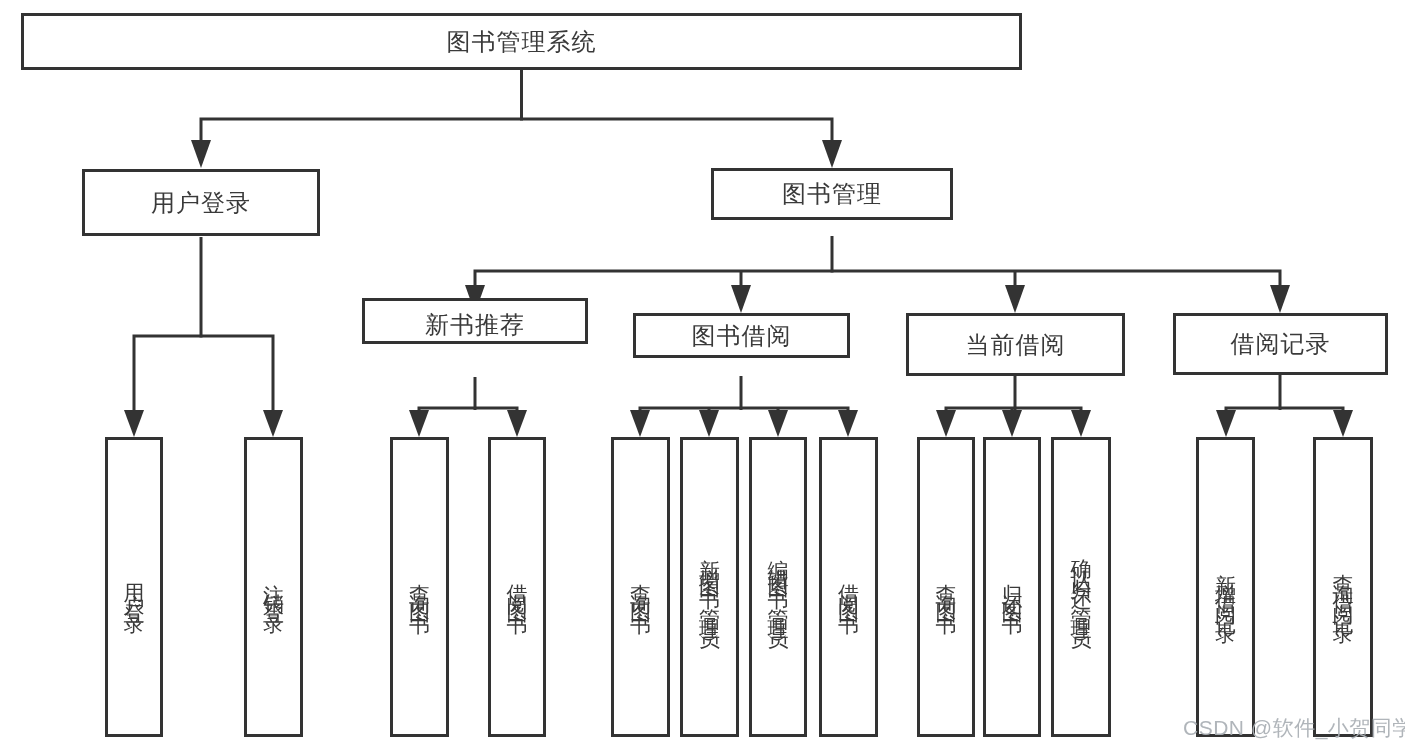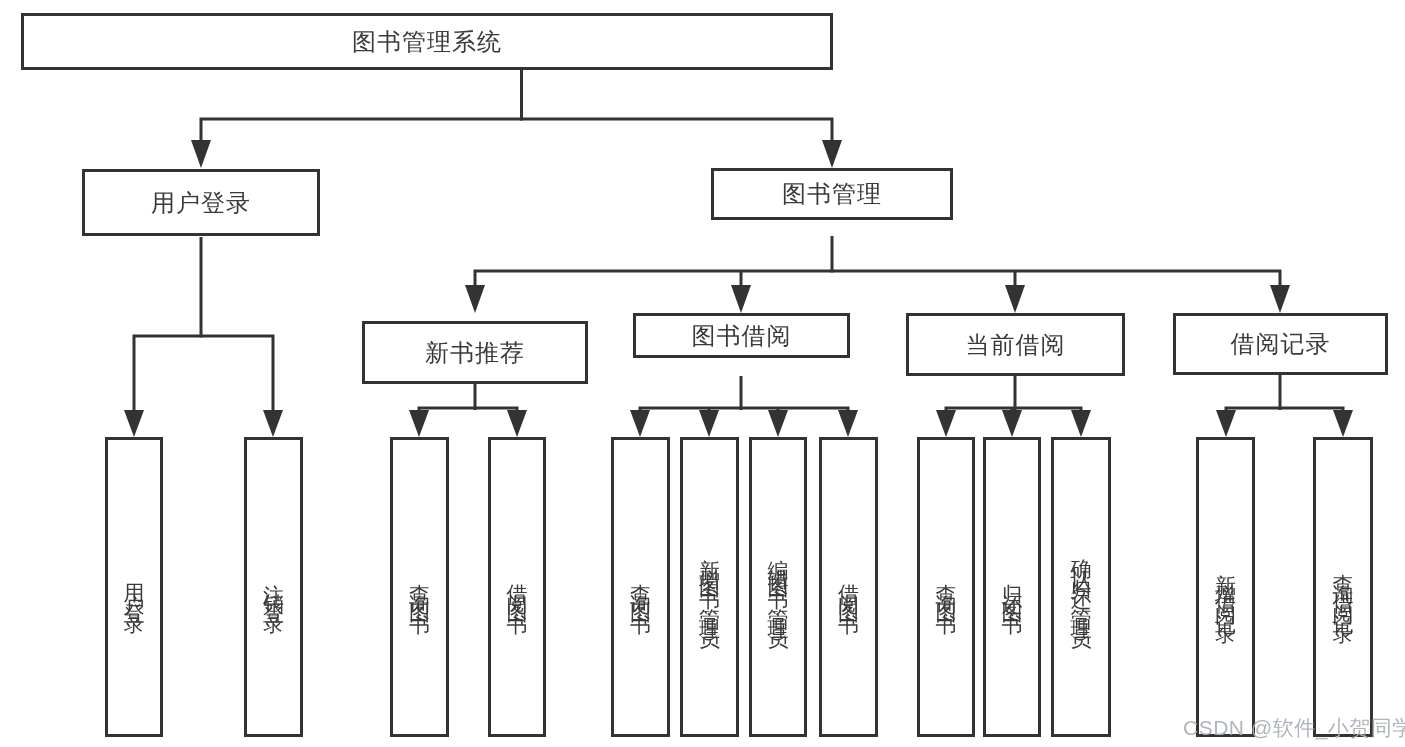--- a/index.html
+++ b/index.html
@@ -114,32 +114,32 @@
 
       <polygon points="936,410 956,410 946,437"></polygon>
       <polygon points="1002,410 1022,410 1012,437"></polygon>
       <polygon points="1071,410 1091,410 1081,437"></polygon>
 
       <polygon points="1216,410 1236,410 1226,437"></polygon>
       <polygon points="1333,410 1353,410 1343,437"></polygon>
     </g>
   </svg>
 
-  <div class="node h" style="left:21px; top:13px; width:812px; height:57px;">
+  <div class="node h" style="left:21px; top:13px; width:1001px; height:57px;">
     <span class="label">图书管理系统</span>
   </div>
 
   <div class="node h" style="left:82px; top:169px; width:238px; height:67px;">
     <span class="label">用户登录</span>
   </div>
   <div class="node h" style="left:711px; top:168px; width:242px; height:52px;">
     <span class="label">图书管理</span>
   </div>
 
-  <div class="node h" style="left:362px; top:321px; width:226px; height:63px;">
+  <div class="node h" style="left:362px; top:298px; width:226px; height:46px;align-items:flex-end;">
     <span class="label">新书推荐</span>
   </div>
   <div class="node h" style="left:633px; top:313px; width:217px; height:45px;">
     <span class="label">图书借阅</span>
   </div>
   <div class="node h" style="left:906px; top:313px; width:219px; height:63px;">
     <span class="label">当前借阅</span>
   </div>
   <div class="node h" style="left:1173px; top:313px; width:215px; height:62px;">
     <span class="label">借阅记录</span>

